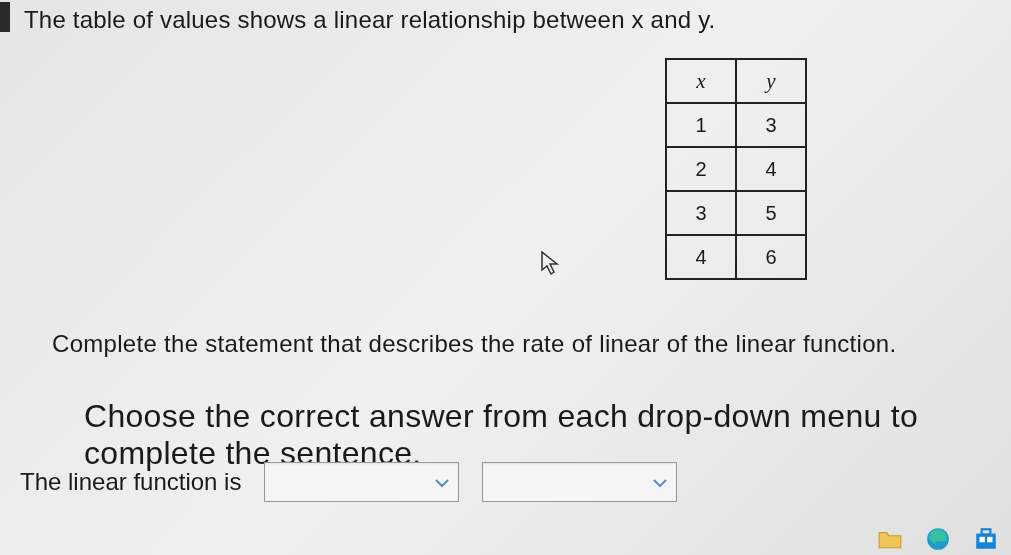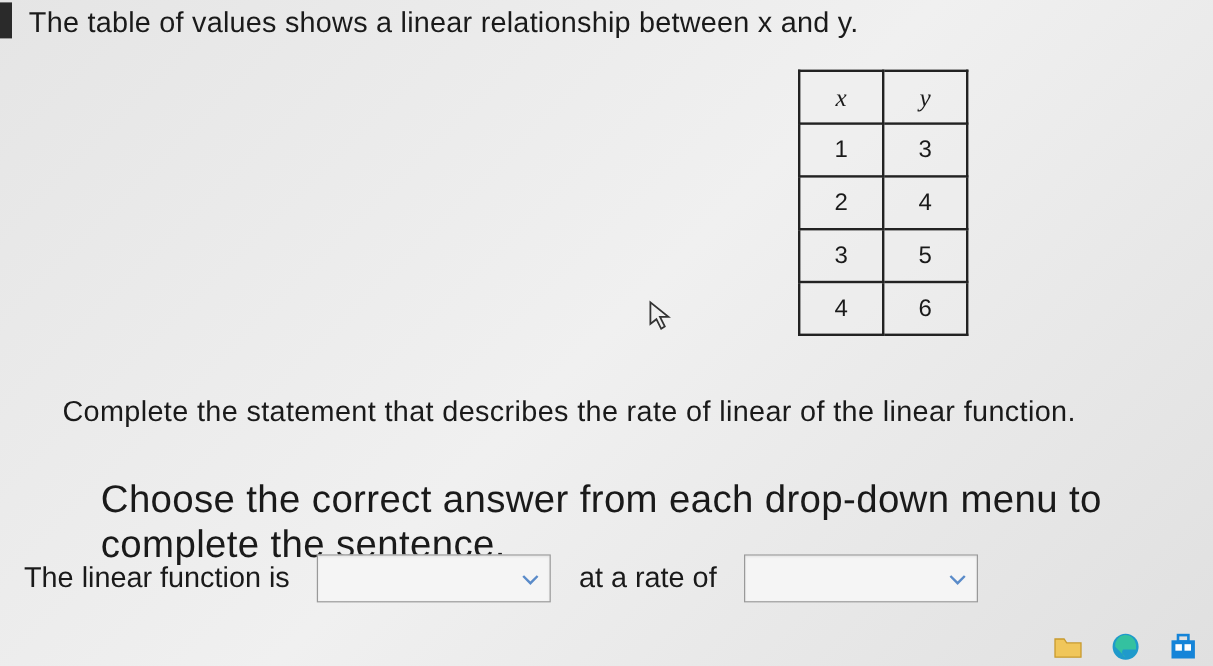--- a/index.html
+++ b/index.html
@@ -157,21 +157,20 @@
 <div class="answer-line">
   <span>The linear function is</span>
   <span class="dropdown">
     <span></span>
     <span class="chevron">
       <svg width="16" height="10" viewBox="0 0 16 10">
           <path d="M2 2 L8 8 L14 2" fill="none" stroke="#5a8bc9" stroke-width="2"></path>
         </svg>
     </span>
   </span>
-  <span>at a rate of</span>
   <span class="dropdown">
     <span></span>
     <span class="chevron">
       <svg width="16" height="10" viewBox="0 0 16 10">
           <path d="M2 2 L8 8 L14 2" fill="none" stroke="#5a8bc9" stroke-width="2"></path>
         </svg>
     </span>
   </span>
 </div>
 

